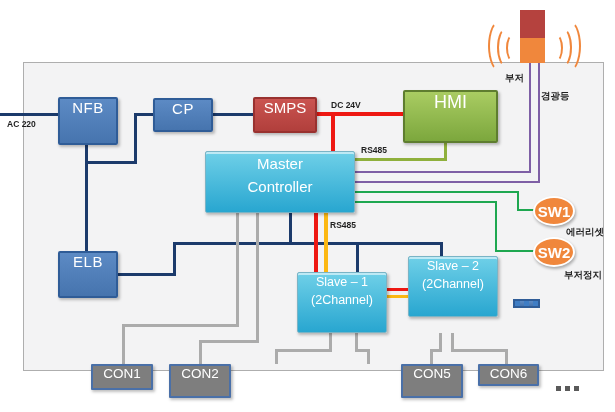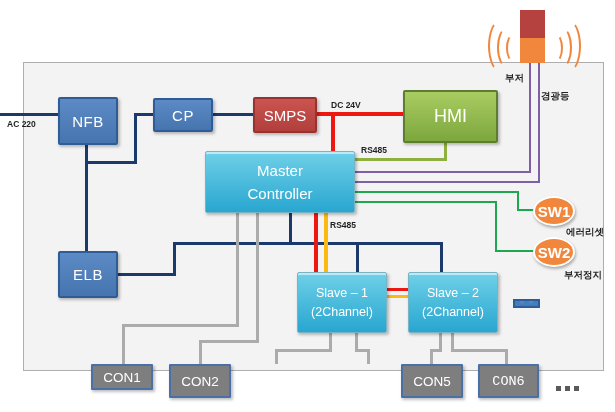--- a/index.html
+++ b/index.html
@@ -13,21 +13,21 @@
   
   .wire{position:absolute;}
   .wire.navy{background:var(--navy,#1b3a6b);}
   .wire.red{background:var(--red,#ee1813);}
   .wire.yellow{background:var(--yellow,#fcb813);}
   .wire.olive{background:var(--olive,#8fb03c);}
   .wire.purple{background:var(--purple,#7e5fa5);}
   .wire.green{background:var(--green,#1ea750);}
   .wire.gray{background:var(--gray,#ababab);}
   
-  .node{position:absolute;display:flex;align-items:center;justify-content:center;
+  .node{position:absolute;display:flex;align-items:center;
     flex-direction:column;color:#fff;text-align:center;box-sizing:border-box;
     border-radius:2px;box-shadow:1.5px 2px 3px rgba(0,0,0,.25);}
   .blue{background:linear-gradient(#5c8ac4,#4674ae);border:2px solid #2f5c97;
     font-size:15px;letter-spacing:.5px;}
   .redbox{background:linear-gradient(#ca5450,#b13f3c);border:2px solid #99312f;
     font-size:15px;}
   .greenbox{background:linear-gradient(#a9cc62,#7ca73d);border:2px solid #5e7d2f;
     font-size:18px;}
   .cyan{background:linear-gradient(#6fd0e8,#28a6d0);border:1px solid #79b4c6;
     box-shadow:inset 0 2px 0 rgba(255,255,255,.55),1.5px 2px 3px rgba(0,0,0,.25);}
@@ -147,42 +147,42 @@
   <div class="node cyan master" style="left:205px;top:151px;width:150px;height:62px;">
     <span>Master</span>
     <span>Controller</span>
   </div>
 
   <div class="node cyan slave" style="left:297px;top:272px;width:90px;height:61px;">
     <span>Slave – 1</span>
     <span>(2Channel)</span>
   </div>
 
-  <div class="node cyan slave" style="left:408px;top:272px;width:90px;height:61px;">
+  <div class="node cyan slave" style="left:408px;top:256px;width:90px;height:61px;">
     <span>Slave – 2</span>
     <span>(2Channel)</span>
   </div>
 
   <div class="swell" style="left:533px;top:196px;">
     <span>SW1</span>
   </div>
   <div class="swell" style="left:533px;top:237px;">
     <span>SW2</span>
   </div>
 
   <div class="node conbox" style="left:91px;top:364px;width:62px;height:26px;">
     <span>CON1</span>
   </div>
   <div class="node conbox" style="left:169px;top:364px;width:62px;height:34px;">
     <span>CON2</span>
   </div>
   <div class="node conbox" style="left:401px;top:364px;width:62px;height:34px;">
     <span>CON5</span>
   </div>
-  <div class="node conbox" style="left:478px;top:364px;width:61px;height:34px;font-family:Liberation Mono, monospace;">
+  <div class="node conbox" style="left:478px;top:364px;width:61px;height:22px;">
     <span>CON6</span>
   </div>
 
   <div class="lbl" style="left:7px;top:119px;">AC 220</div>
   <div class="lbl" style="left:331px;top:100px;">DC 24V</div>
   <div class="lbl" style="left:361px;top:145px;">RS485</div>
   <div class="lbl" style="left:330px;top:220px;">RS485</div>
   <div class="lbl kr" style="left:505px;top:72px;">부저</div>
   <div class="lbl kr" style="left:541px;top:90px;">경광등</div>
   <div class="lbl kr" style="left:566px;top:226px;">에러리셋</div>

